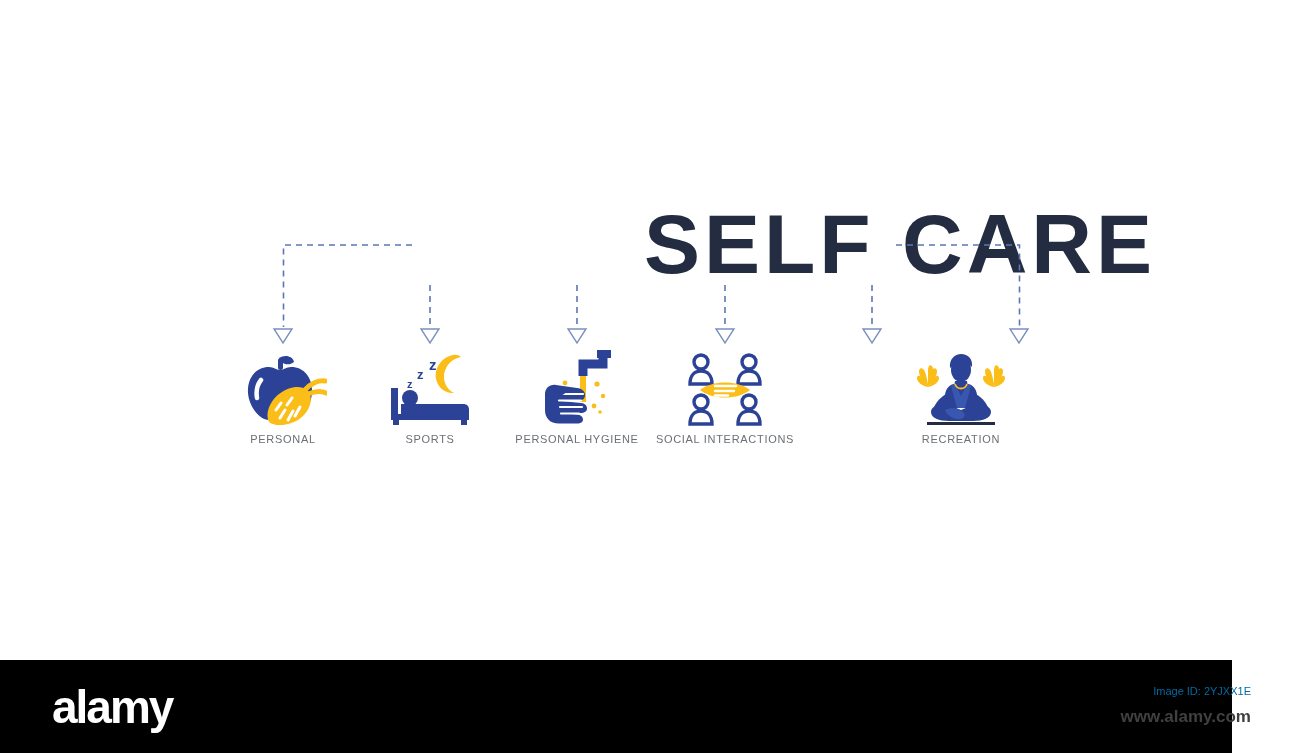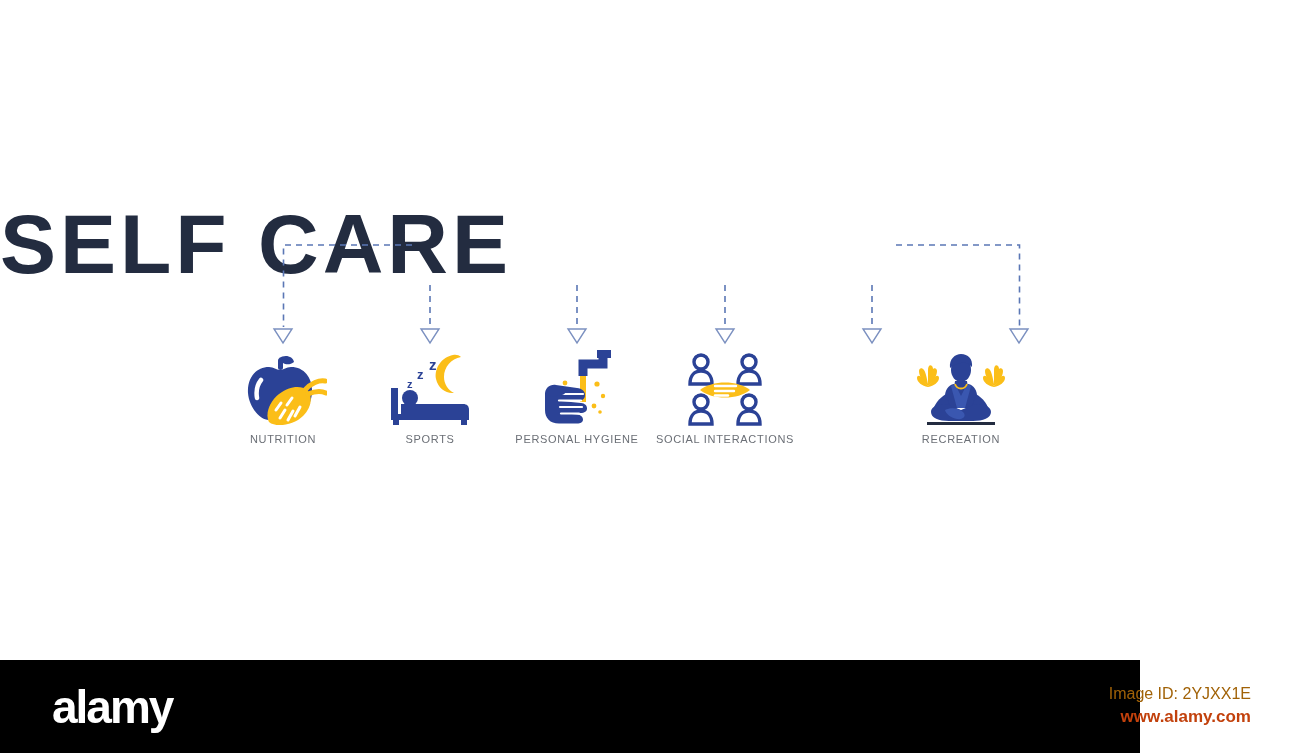--- a/index.html
+++ b/index.html
@@ -24,21 +24,21 @@
     height: 660px;
     background: #ffffff;
   }
 
   
   #banner-title {
     position: absolute;
     left: 0;
     top: 196px;
     width: 1156px;
-    text-align: left;
+    text-align: right;
     font-family: "Liberation Sans", sans-serif;
     font-size: 84px;
     font-weight: 700;
     letter-spacing: 4px;
     color: #232c40;
     line-height: 96px;
     white-space: nowrap;
     user-select: none;
   }
 
@@ -80,53 +80,53 @@
     letter-spacing: 0.7px;
     color: #6b6f76;
     white-space: nowrap;
   }
 
   
   #watermark-bar {
     position: absolute;
     left: 0;
     top: 660px;
-    width: 1140px;
+    width: 1232px;
     height: 93px;
     background: #000000;
   }
   #alamy-logo {
     position: absolute;
     left: 52px;
     top: 22px;
     font-family: "Liberation Sans", sans-serif;
     font-size: 46px;
     font-weight: 700;
     letter-spacing: -2px;
     color: #ffffff;
     line-height: 50px;
   }
   #image-id {
     position: absolute;
     right: 49px;
     top: 685px;
     font-family: "Liberation Sans", sans-serif;
-    font-size: 16px;
-    color: #a16207;
+    font-size: 11px;
+    color: #0369a1;
     text-align: right;
     white-space: nowrap;
   }
   #alamy-url {
     position: absolute;
     right: 49px;
     top: 707px;
     font-family: "Liberation Sans", sans-serif;
     font-size: 17px;
     font-weight: 700;
-    color: #c2410c;
+    color: #404040;
     white-space: nowrap;
   }
 </style>
 </head>
 <body>
 
 <div id="infographic-canvas">
 
   <div id="banner-title">SELF CARE</div>
 
@@ -176,21 +176,21 @@
 
           <g stroke="#ffffff" stroke-width="3" stroke-linecap="round">
             <line x1="41" y1="66" x2="46" y2="58"></line>
             <line x1="49" y1="68" x2="54" y2="59"></line>
             <line x1="56" y1="64" x2="61" y2="55"></line>
             <line x1="37" y1="58" x2="42" y2="51"></line>
             <line x1="48" y1="53" x2="53" y2="46"></line>
           </g>
         </svg>
       </div>
-      <div class="icon-label">NUTRITION</div>
+      <div class="icon-label">PERSONAL</div>
     </div>
 
     <div class="icon-item" style="left:430px;">
       <div class="icon-art">
         <svg width="86" height="74" viewBox="0 0 86 74">
 
           <path d="M72 6 C62 8 55 16 55 26 C55 33 59 39 65 42
                    C57 43 49 37 47 28 C45 17 53 6 64 4 C67 3.5 70 4 72 6 Z" fill="#fbbe18" transform="translate(2,-1)"></path>
 
           <g fill="#2b4296">

